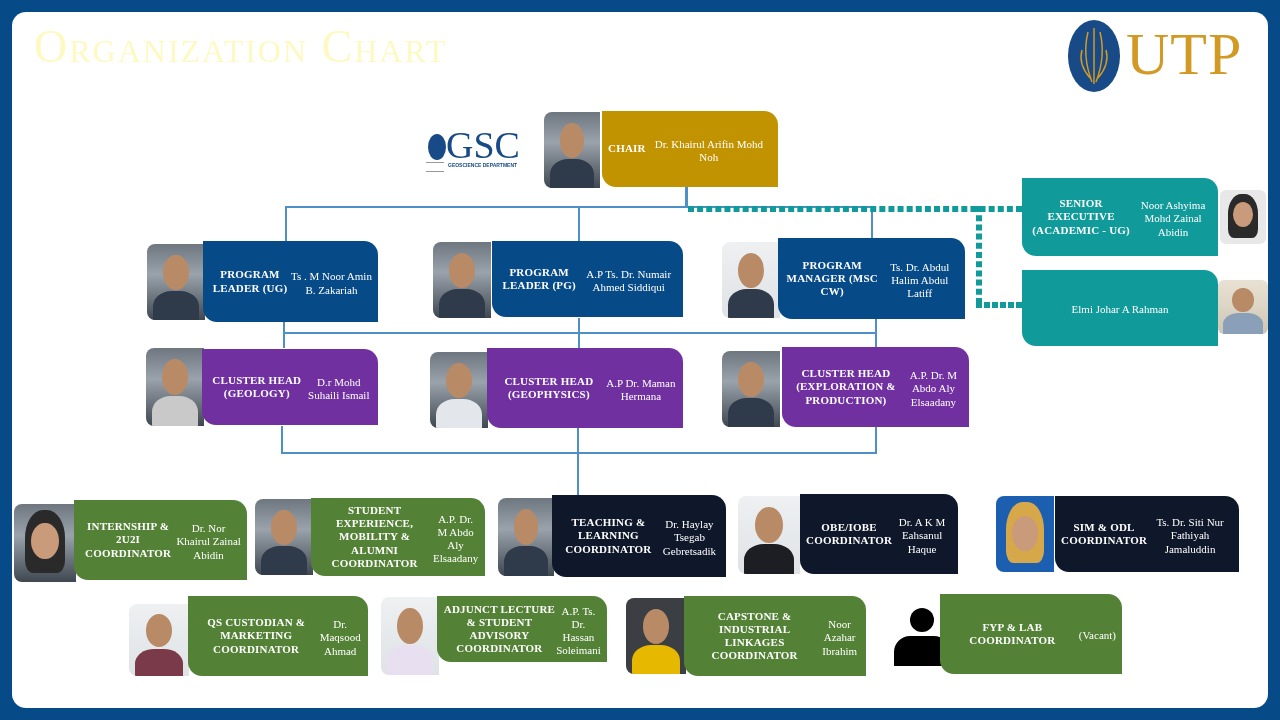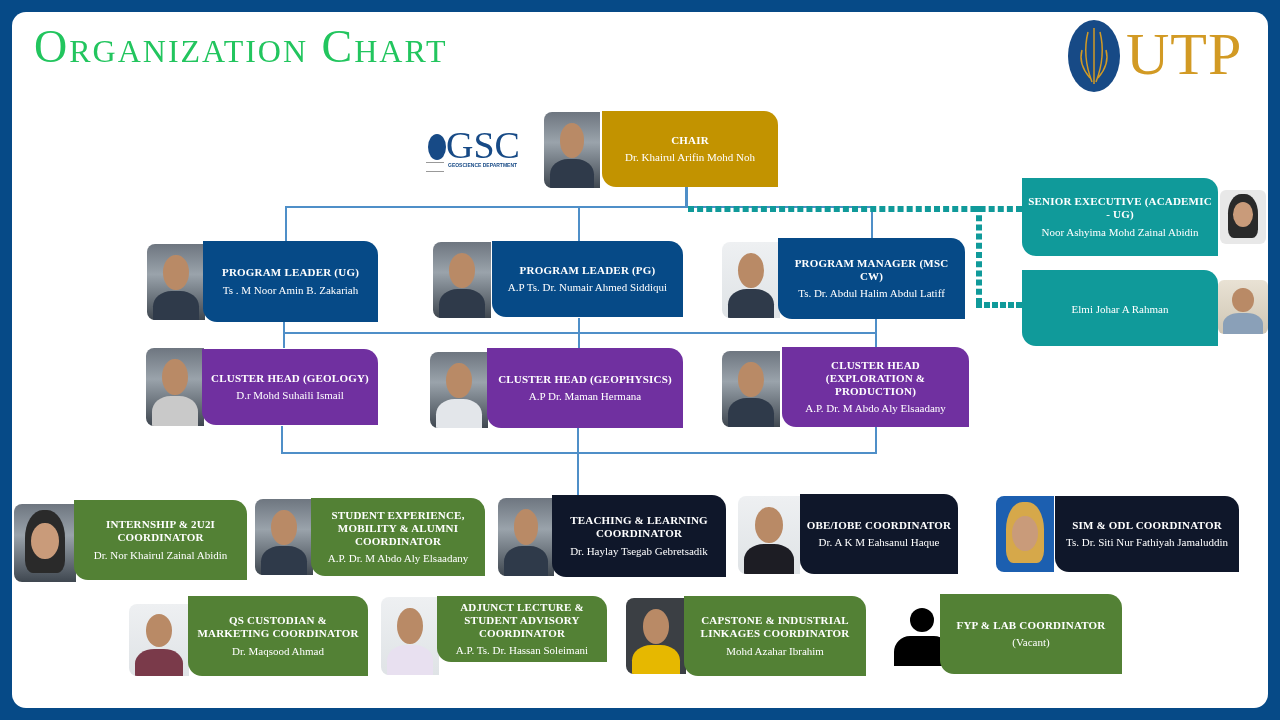--- a/index.html
+++ b/index.html
@@ -1,29 +1,29 @@
 <!DOCTYPE html>
 <html><head>
 <meta charset="utf-8">
 <style>
   * { box-sizing: border-box; margin: 0; padding: 0; }
   html, body { width: 1280px; height: 720px; overflow: hidden; }
   body { background: #064a87; font-family: "Liberation Serif", "DejaVu Serif", serif; position: relative; }
   .panel { position: absolute; left: 12px; top: 12px; width: 1256px; height: 696px; background: #ffffff; border-radius: 14px; }
-  .title { position: absolute; left: 34px; top: 24px; font-size: 46px; color: #22c55e; letter-spacing: 2px; font-variant: small-caps; font-family: "Liberation Serif", "DejaVu Serif", serif; line-height: 1; }
+  .title { position: absolute; left: 34px; top: 24px; font-size: 46px; color: #fef9c3; letter-spacing: 2px; font-variant: small-caps; font-family: "Liberation Serif", "DejaVu Serif", serif; line-height: 1; }
   .utp-logo { position: absolute; left: 1068px; top: 20px; width: 190px; height: 72px; }
   .utp-oval { position: absolute; left: 0; top: 0; width: 52px; height: 72px; border-radius: 50%; background: #174a86; overflow: hidden; }
   .utp-text { position: absolute; left: 58px; top: 4px; font-size: 60px; color: #d29a24; font-family: "Liberation Serif", serif; line-height: 1; letter-spacing: 1px; }
   .gsc-logo { position: absolute; left: 426px; top: 132px; width: 104px; height: 44px; text-align: center; }
   .gsc-oval { position: absolute; left: 2px; top: 2px; width: 18px; height: 26px; border-radius: 50%; background: #174a86; }
   .gsc-text { position: absolute; left: 20px; top: -6px; font-size: 38px; color: #174a86; font-family: "Liberation Serif", serif; line-height: 1; }
   .gsc-sub { position: absolute; left: 22px; top: 30px; font-size: 5px; color: #174a86; font-family: "Liberation Sans", sans-serif; font-weight: bold; white-space: nowrap; }
   .gsc-side { position: absolute; left: 0; top: 30px; width: 18px; height: 10px; border-top: 1px solid #999; border-bottom: 1px solid #999; }
 
-  .box { position: absolute; color: #fff; border-radius: 0 14px 0 14px; text-align: center; display: flex; flex-direction: column; justify-content: center; align-items: center; padding: 4px 6px; line-height: 1.2; }
+  .box { position: absolute; color: #fff; border-radius: 0 14px 0 14px; text-align: center; display: flex; flex-direction: row; justify-content: center; align-items: center; padding: 4px 6px; line-height: 1.2; }
   .box .role { font-weight: bold; font-size: 11px; text-transform: uppercase; font-variant: small-caps; letter-spacing: 0.2px; }
   .box .name { font-size: 11px; margin-top: 4px; }
   .gold { background: #c29300; }
   .blue { background: #064a87; }
   .teal { background: #109a9a; }
   .purple { background: #7030a0; }
   .green { background: #538135; }
   .orange { background: #0f172a; }
 
   .photo { position: absolute; border-radius: 8px 0 0 8px; overflow: hidden; background: linear-gradient(180deg, #6e7680 0%, #9aa3ab 40%, #3f4750 100%); }
@@ -230,21 +230,21 @@
   <div class="role">ADJUNCT LECTURE &amp; STUDENT ADVISORY COORDINATOR</div>
   <div class="name">A.P. Ts. Dr. Hassan Soleimani</div>
 </div>
 
 <div class="photo" style="left:626px;top:598px;width:60px;height:76px;background:#3b3f44;">
     <div class="head"></div>
     <div class="body" style="background:#e6b800;"></div>
   </div>
 <div class="box green" style="left:684px;top:596px;width:182px;height:80px;">
   <div class="role">CAPSTONE &amp; INDUSTRIAL LINKAGES COORDINATOR</div>
-  <div class="name">Mohd Azahar Ibrahim</div>
+  <div class="name">Noor Azahar Ibrahim</div>
 </div>
 
 <div class="vacant-icon">
     <div class="h"></div>
     <div class="b"></div>
   </div>
 <div class="box green" style="left:940px;top:594px;width:182px;height:80px;">
   <div class="role">FYP &amp; LAB COORDINATOR</div>
   <div class="name">(Vacant)</div>
 </div>

